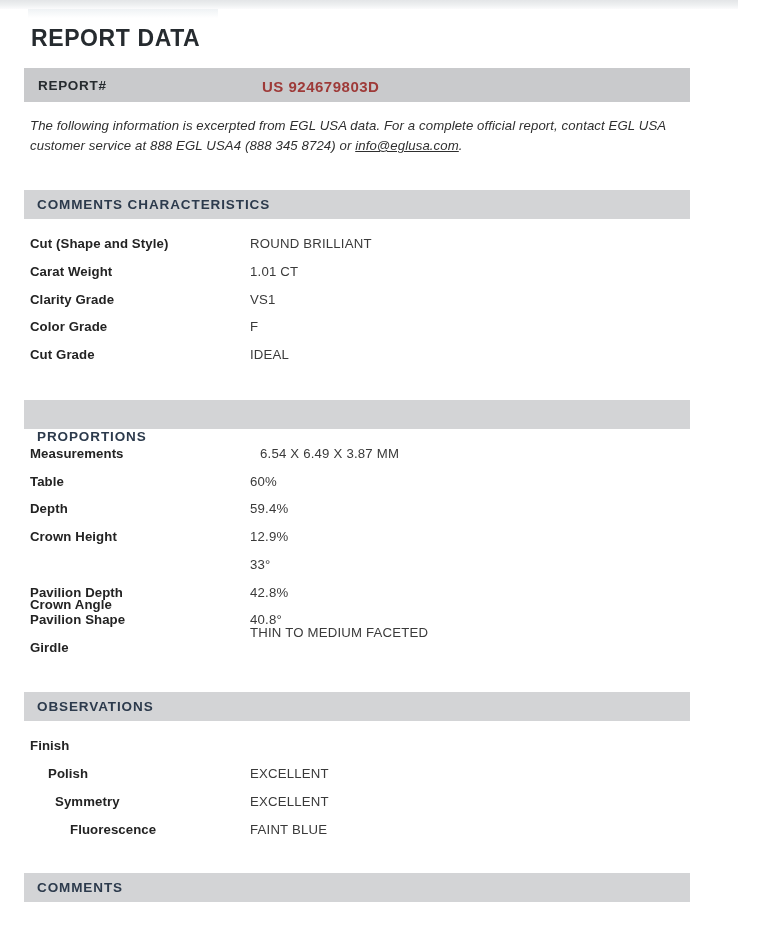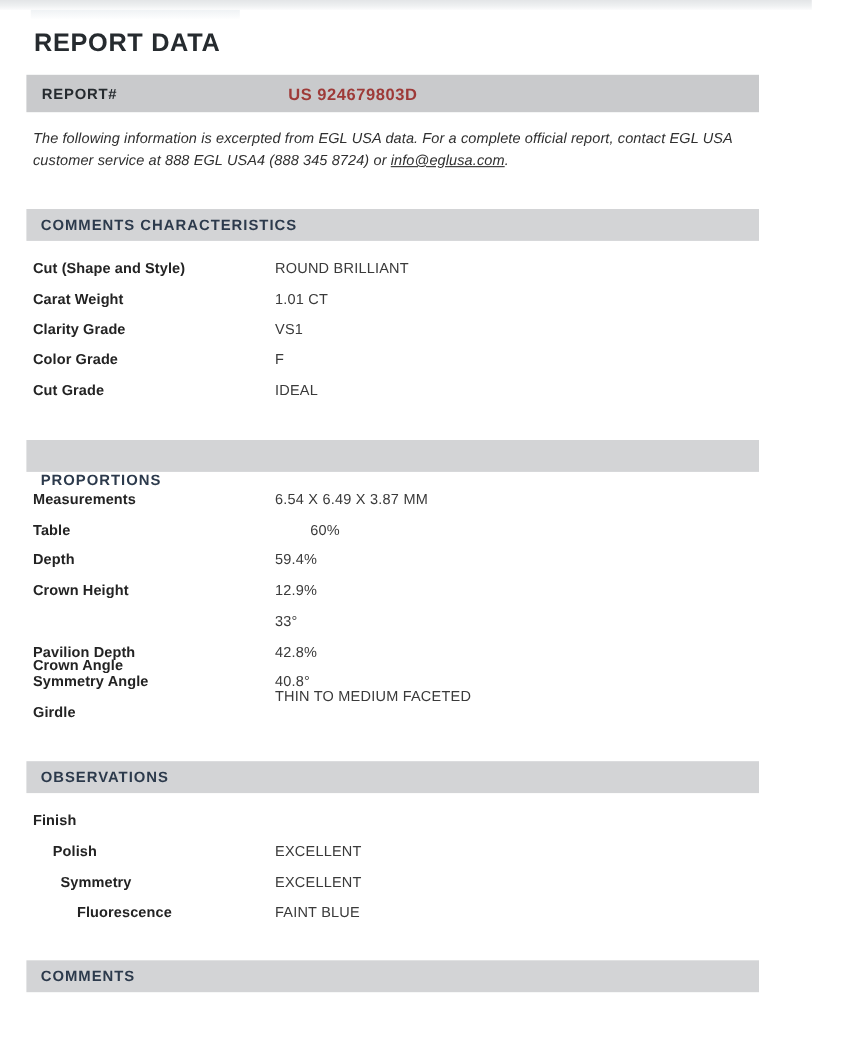--- a/index.html
+++ b/index.html
@@ -155,38 +155,38 @@
   <div class="row-label" style="left:30px; top:319px;">Color Grade</div>
   <div class="row-value" style="top:319px;">F</div>
 
   <div class="row-label" style="left:30px; top:347px;">Cut Grade</div>
   <div class="row-value" style="top:347px;">IDEAL</div>
 
   <div class="bar" style="top:400px; height:29px;"></div>
   <div class="bar-label" style="left:37px; top:407px;margin-top:22px;">PROPORTIONS</div>
 
   <div class="row-label" style="left:30px; top:446px;">Measurements</div>
-  <div class="row-value" style="top:446px;">6.54 X 6.49 X 3.87 MM</div>
+  <div class="row-value" style="top:446px;margin-left:10px;">6.54 X 6.49 X 3.87 MM</div>
 
   <div class="row-label" style="left:30px; top:474px;">Table</div>
-  <div class="row-value" style="top:474px;margin-left:32px;">60%</div>
+  <div class="row-value" style="top:474px;">60%</div>
 
   <div class="row-label" style="left:30px; top:501px;">Depth</div>
   <div class="row-value" style="top:501px;">59.4%</div>
 
   <div class="row-label" style="left:30px; top:529px;">Crown Height</div>
   <div class="row-value" style="top:529px;">12.9%</div>
 
   <div class="row-label" style="left:30px; top:557px;margin-top:40px;">Crown Angle</div>
   <div class="row-value" style="top:557px;">33°</div>
 
   <div class="row-label" style="left:30px; top:585px;">Pavilion Depth</div>
   <div class="row-value" style="top:585px;">42.8%</div>
 
-  <div class="row-label" style="left:30px; top:612px;">Symmetry Angle</div>
+  <div class="row-label" style="left:30px; top:612px;">Pavilion Shape</div>
   <div class="row-value" style="top:612px;">40.8°</div>
 
   <div class="row-label" style="left:30px; top:640px;">Girdle</div>
   <div class="row-value" style="top:625px;">THIN TO MEDIUM FACETED</div>
 
   <div class="bar" style="top:692px; height:29px;"></div>
   <div class="bar-label" style="left:37px; top:699px;">OBSERVATIONS</div>
 
   <div class="row-label" style="left:30px; top:738px;">Finish</div>
 

